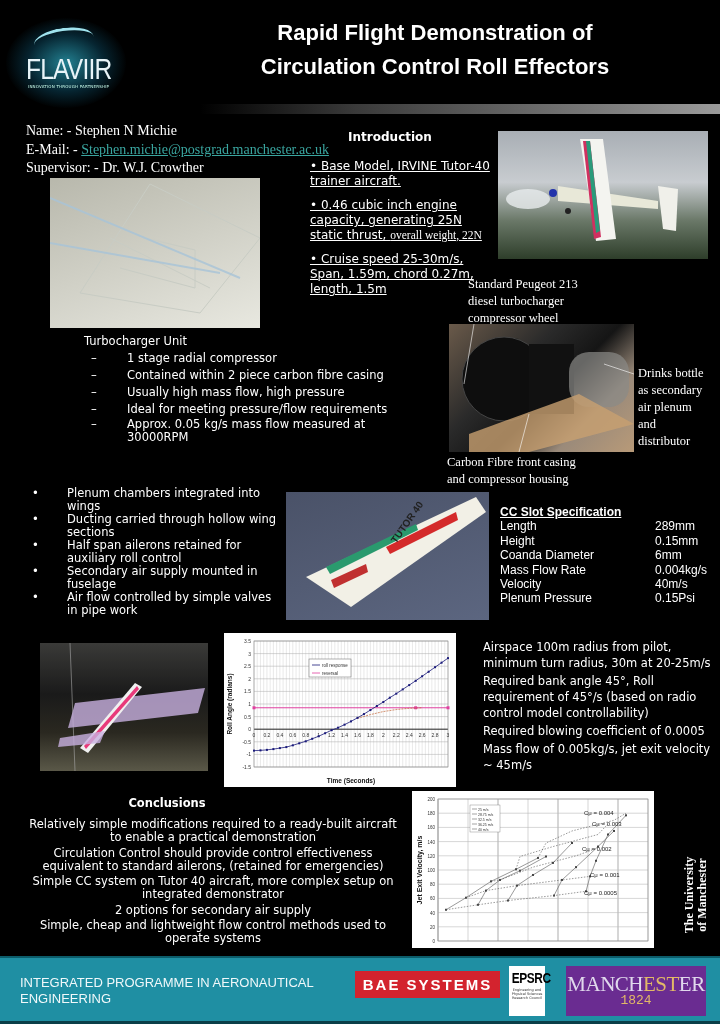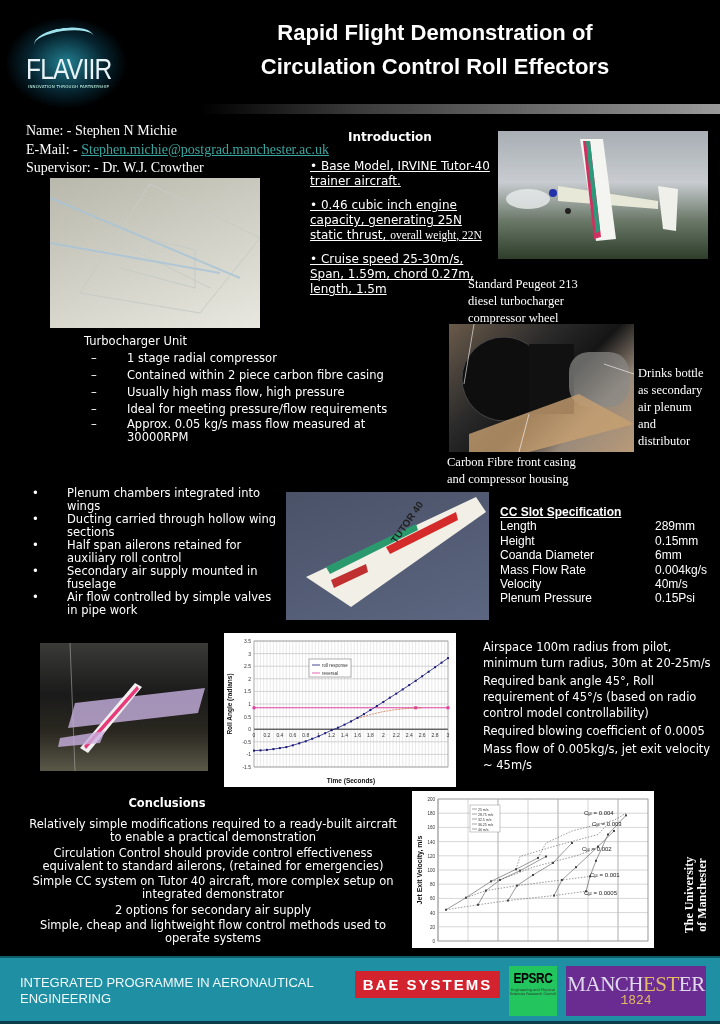--- a/index.html
+++ b/index.html
@@ -42,21 +42,21 @@
   .req-list p { margin:0 0 2px 0; }
   .jet-chart { left:412px; top:791px; width:242px; height:157px; background:#fff; }
   .conclusions-title { left:0; top:796px; width:334px; text-align:center; font-weight:bold; font-size:11.5px; }
   .conclusions-list { left:28px; top:818px; width:370px; text-align:center; font-size:11.5px; line-height:13px; }
   .conclusions-list p { margin:0 0 2.5px 0; }
   .uni-vertical { left:676px; top:840px; width:40px; height:110px; }
   .uni-vertical span { position:absolute; left:50%; top:50%; transform:translate(-50%,-50%) rotate(-90deg); white-space:nowrap; font-family:"Liberation Serif", serif; font-size:12px; line-height:13px; font-weight:bold; text-align:center; }
   .footer { left:0; top:956px; width:720px; height:68px; background:#1f8fa3; border-top:2px solid #0c5c6a; border-bottom:3px solid #0b3e48; box-sizing:border-box; }
   .footer-text { left:20px; top:975px; font-family:"Liberation Sans", sans-serif; font-size:13px; line-height:16px; color:#f0f8fa; }
   .bae { left:355px; top:971px; width:145px; height:27px; background:#d3232e; color:#fff; font-family:"Liberation Sans", sans-serif; font-weight:bold; font-size:15px; letter-spacing:2px; display:flex; align-items:center; justify-content:center; }
-  .epsrc { left:509px; top:966px; width:48px; height:50px; background:#22c55e; color:#000; text-align:center; }
+  .epsrc { left:509px; top:966px; width:36px; height:50px; background:#ffffff; color:#000; text-align:center; }
   .epsrc .big { font-family:"Liberation Sans", sans-serif; font-weight:bold; font-size:14px; letter-spacing:-0.5px; margin-top:4px; transform:scaleX(0.85); }
   .epsrc .small { font-size:3.5px; line-height:4px; color:#333; margin-top:2px; }
   .manchester { left:566px; top:966px; width:140px; height:50px; background:#6a2c91; color:#e8c77a; text-align:center; font-family:"Liberation Serif", serif; }
   .manchester .m1 { font-size:21px; margin-top:6px; color:#e0d8ec; letter-spacing:-0.5px; }
   .manchester .m1 .gold { color:#e2b967; }
   .manchester .m2 { font-size:13px; margin-top:-4px; color:#e2b967;font-family:Liberation Mono, monospace; }
   svg text { font-family:"Liberation Sans", sans-serif; }
 </style>
 </head>
 <body>

